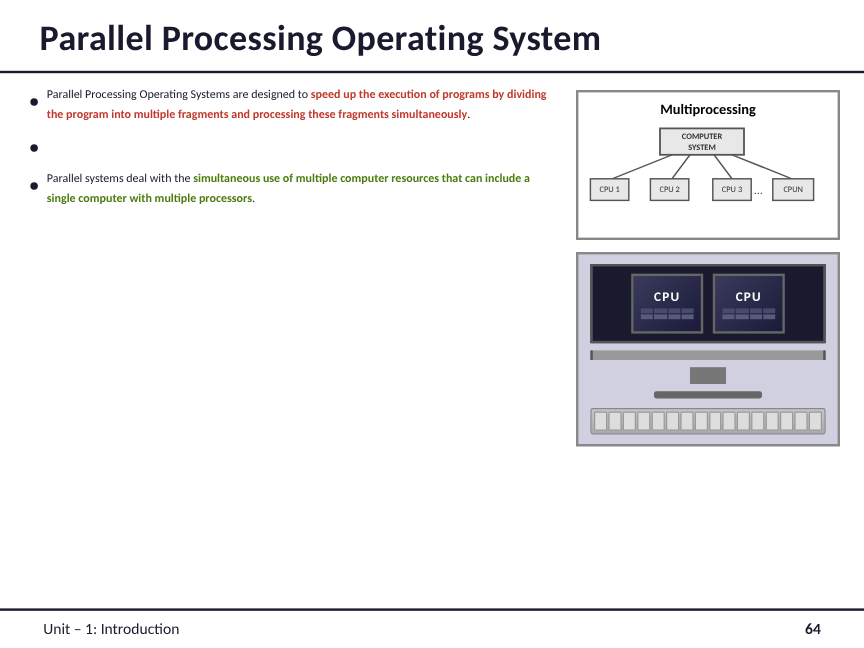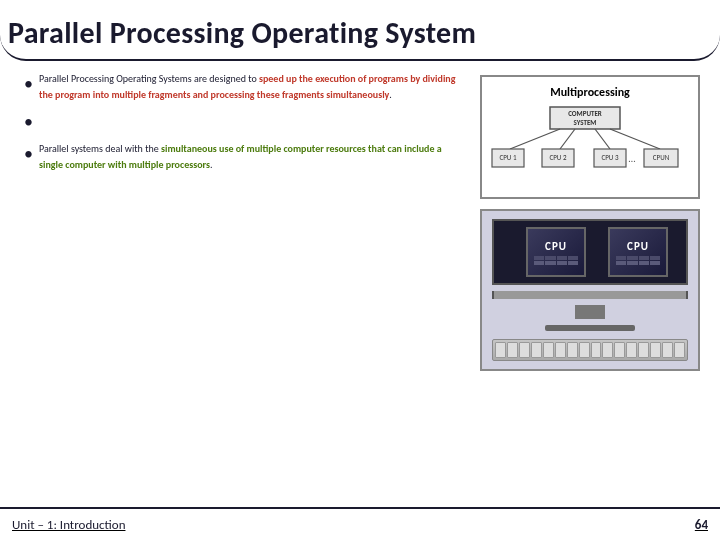--- a/index.html
+++ b/index.html
@@ -15,23 +15,22 @@
     .page {
       width: 720px;
       height: 540px;
       display: flex;
       flex-direction: column;
       padding: 0;
     }
 
     
     .title-bar {
-      padding: 14px 24px 8px 8px;
+      padding: 14px 24px 8px 33px;
       border-bottom: 2px solid #1a1a2e;
-      border-radius: 26px;
     }
     .title-bar h1 {
       font-size: 30px;
       font-weight: 700;
       color: #1a1a2e;
       letter-spacing: 0.3px;
     }
 
     
     .main-content {
@@ -126,44 +125,42 @@
     .cpu-chip {
       width: 60px;
       height: 50px;
       background: linear-gradient(135deg, #3a3a5c, #1a1a3a);
       border: 2px solid #666;
       display: flex;
       flex-direction: column;
       align-items: center;
       justify-content: center;
       position: relative;
-      margin-left: 14px;
     }
 
     .cpu-chip-label {
       color: #fff;
       font-size: 11px;
       font-weight: bold;
       letter-spacing: 1px;
     }
 
     .keyboard-key {
       background: #ddd;
       border: 0.5px solid #999;
       border-radius: 1px;
     }
 
     
     .footer {
       display: flex;
       justify-content: space-between;
-      padding: 8px 12px;
+      padding: 8px 36px;
       border-top: 2px solid #1a1a2e;
       margin-top: auto;
-      text-decoration: underline;
     }
 
     .footer-left {
       font-size: 13px;
       color: #1a1a2e;
     }
 
     .footer-center {
       font-size: 13px;
       font-weight: bold;

